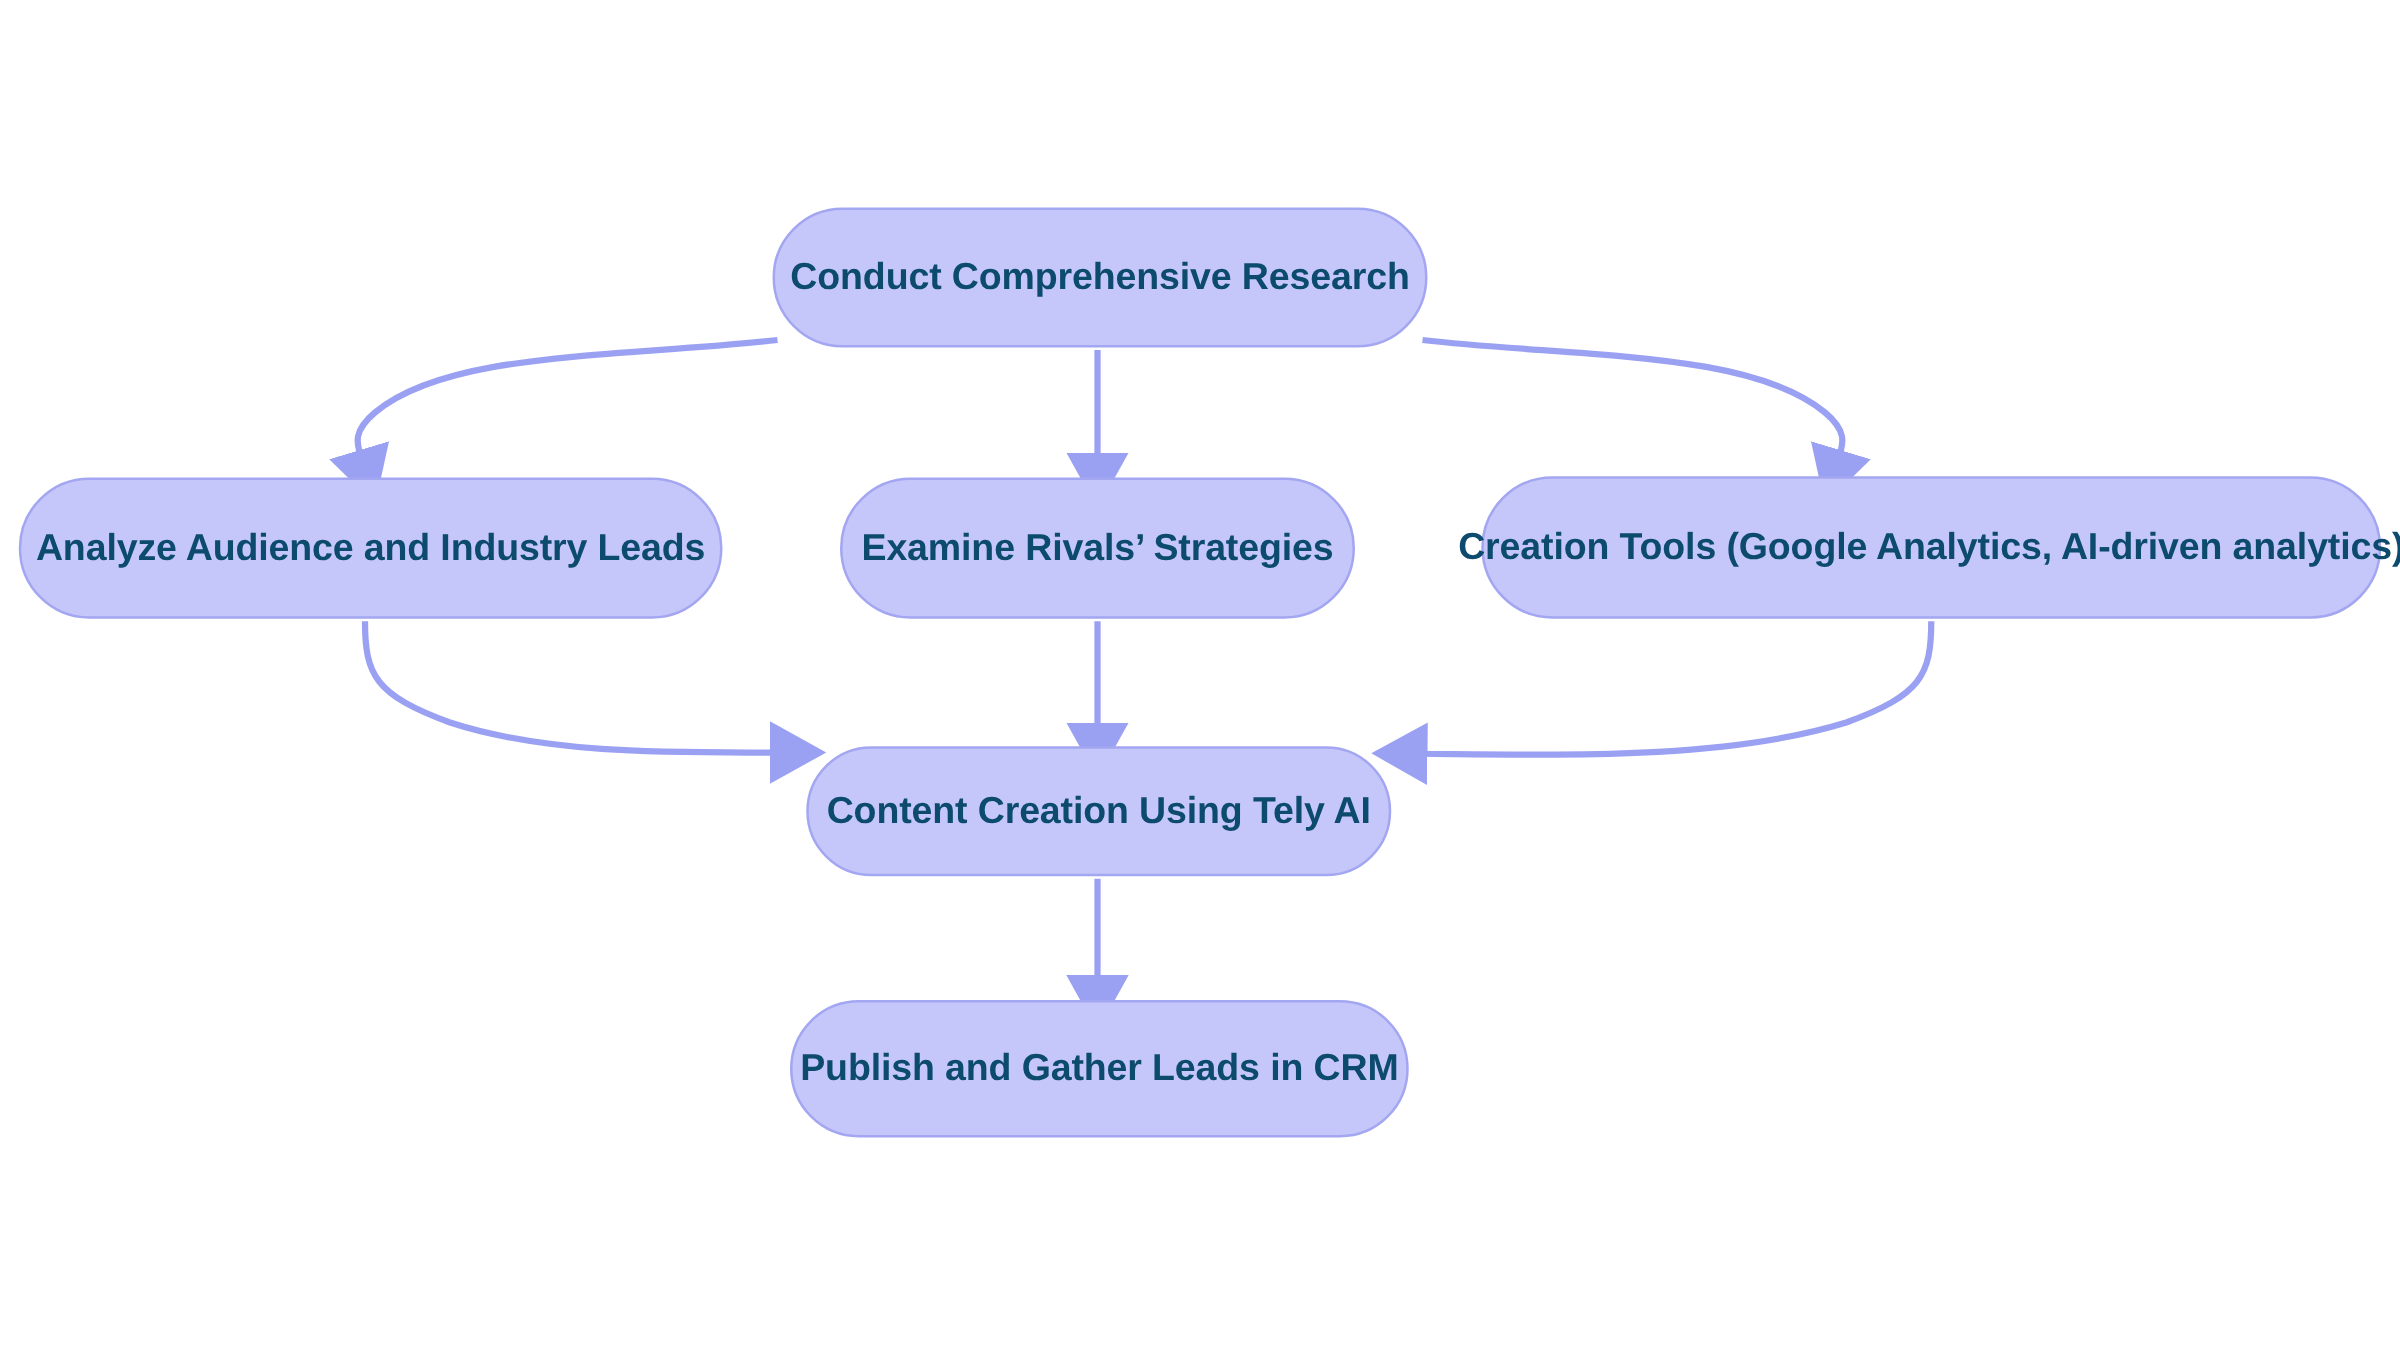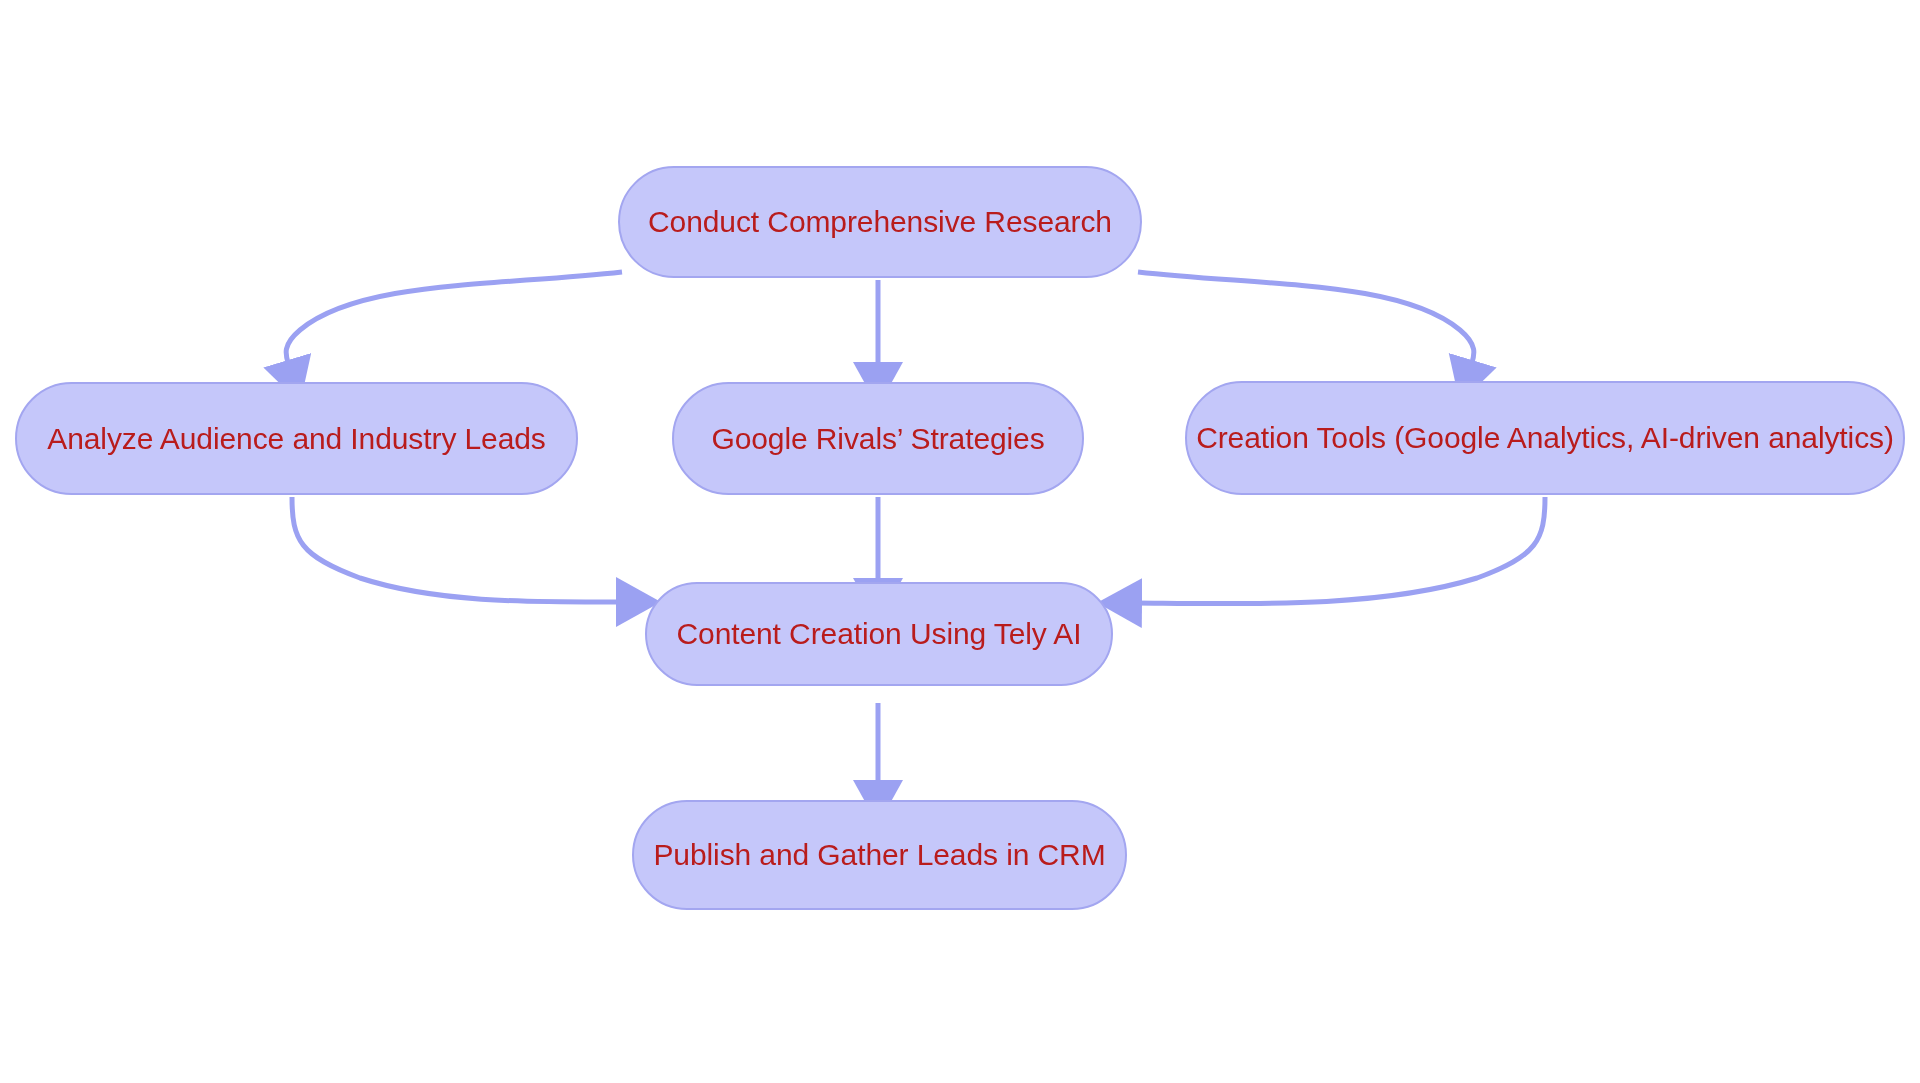--- a/index.html
+++ b/index.html
@@ -30,38 +30,38 @@
   }
   .flow-node {
     position: absolute;
     box-sizing: border-box;
     display: flex;
     align-items: center;
     justify-content: center;
     background: #c5c7fa;
     border: 2px solid #a3a6f0;
     border-radius: 999px;
-    color: #b91c1c;
+    color: #0c4a6e;
     font-size: 30px;
-    font-weight: 400;
+    font-weight: 700;
     letter-spacing: -0.1px;
     white-space: nowrap;
     text-align: center;
     line-height: 1.2;
   }
   .flow-node .node-label {
     display: block;
     padding: 0 26px;
   }
   
   #node-research        { left: 618px;  top: 166px; width: 524px; height: 112px; }
   #node-audience        { left: 15px;   top: 382px; width: 563px; height: 113px; }
   #node-rivals          { left: 672px;  top: 382px; width: 412px; height: 113px; }
   #node-tools           { left: 1185px; top: 381px; width: 720px; height: 114px; }
-  #node-content         { left: 645px;  top: 582px; width: 468px; height: 104px; }
+  #node-content         { left: 645px;  top: 597px; width: 468px; height: 104px; }
   #node-publish         { left: 632px;  top: 800px; width: 495px; height: 110px; justify-content: center; }
 </style>
 </head>
 <body>
 
 <div id="diagram-canvas">
 
   <svg id="edge-layer" viewBox="0 0 1920 1083" width="1920" height="1083" xmlns="http://www.w3.org/2000/svg">
     <defs>
       <marker id="arrow-down" markerWidth="12" markerHeight="12" refX="1.2" refY="5" orient="auto" markerUnits="strokeWidth">
@@ -86,21 +86,21 @@
 
   <div class="flow-node" id="node-research">
     <span class="node-label">Conduct Comprehensive Research</span>
   </div>
 
   <div class="flow-node" id="node-audience">
     <span class="node-label">Analyze Audience and Industry Leads</span>
   </div>
 
   <div class="flow-node" id="node-rivals">
-    <span class="node-label">Google Rivals’ Strategies</span>
+    <span class="node-label">Examine Rivals’ Strategies</span>
   </div>
 
   <div class="flow-node" id="node-tools">
     <span class="node-label">Creation Tools (Google Analytics, AI-driven analytics)</span>
   </div>
 
   <div class="flow-node" id="node-content">
     <span class="node-label">Content Creation Using Tely AI</span>
   </div>
 

